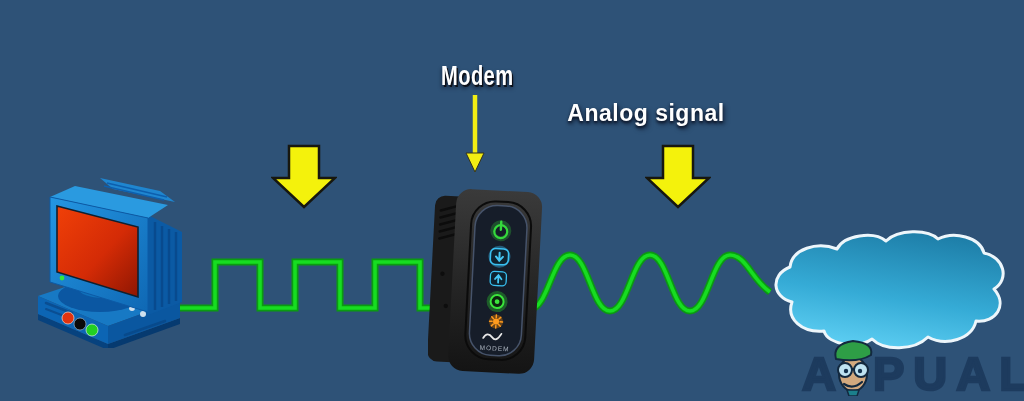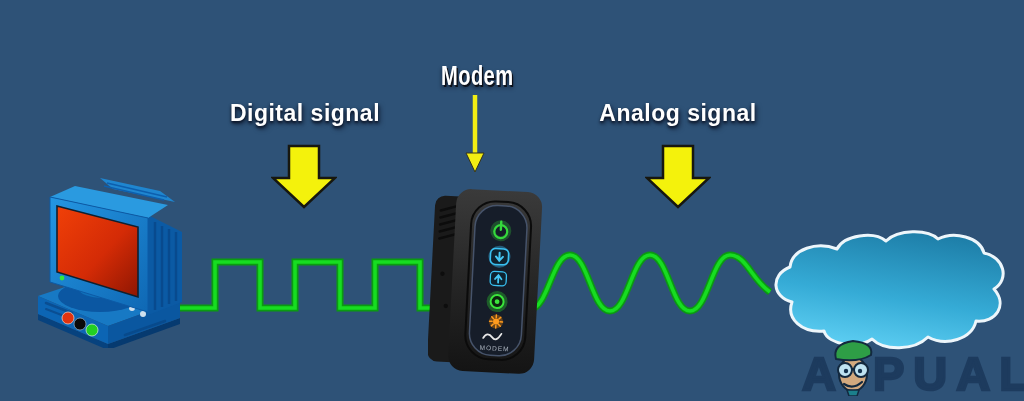--- a/index.html
+++ b/index.html
@@ -181,25 +181,24 @@
              C136,2 166,2 176,12
              C192,4 218,10 222,26
              C242,30 248,52 232,62
              C246,78 234,96 214,94
              C210,112 184,120 166,110
              C152,124 122,124 110,112
              C96,122 66,118 62,104
              C40,106 24,92 30,75 Z" fill="url(#cld)" stroke="#EDF6FB" stroke-width="3" stroke-linejoin="round"></path>
   </svg>
 
-  <div class="abs label" style="left:205px;top:100px;width:200px">Digital signal</div>
   <div class="abs" style="left:425px;top:60px;width:105px;text-align:center">
     <span id="modem-label" class="label">Modem</span>
   </div>
-  <div class="abs label" style="left:578px;top:100px;width:200px">Analog signal</div>
+  <div class="abs label" style="left:546px;top:100px;width:200px">Analog signal</div>
 
   <svg class="abs" style="left:271px;top:144px" width="66" height="66" viewBox="0 0 66 66">
     <polygon points="18,2 48,2 48,34 64,34 33,63 2,34 18,34" fill="#F4F20C" stroke="#17170F" stroke-width="2.5"></polygon>
   </svg>
   <svg class="abs" style="left:645px;top:144px" width="66" height="66" viewBox="0 0 66 66">
     <polygon points="18,2 48,2 48,34 64,34 33,63 2,34 18,34" fill="#F4F20C" stroke="#17170F" stroke-width="2.5"></polygon>
   </svg>
 
   <svg class="abs" style="left:461px;top:93px" width="28" height="82" viewBox="0 0 28 82">
     <line x1="14" y1="2" x2="14" y2="62" stroke="#F2EE13" stroke-width="4.5"></line>

